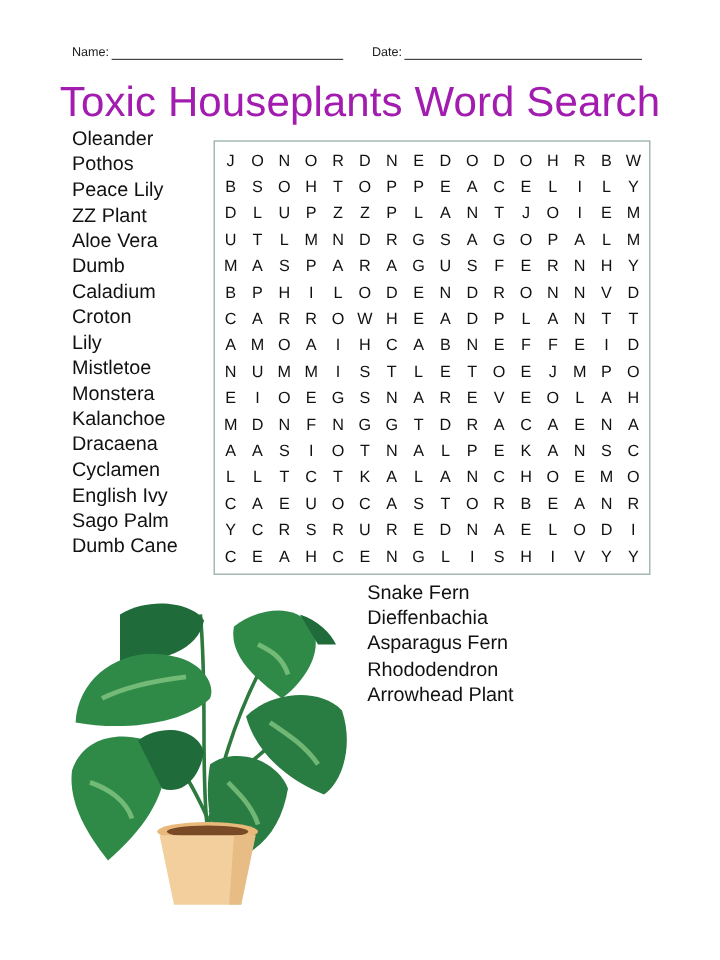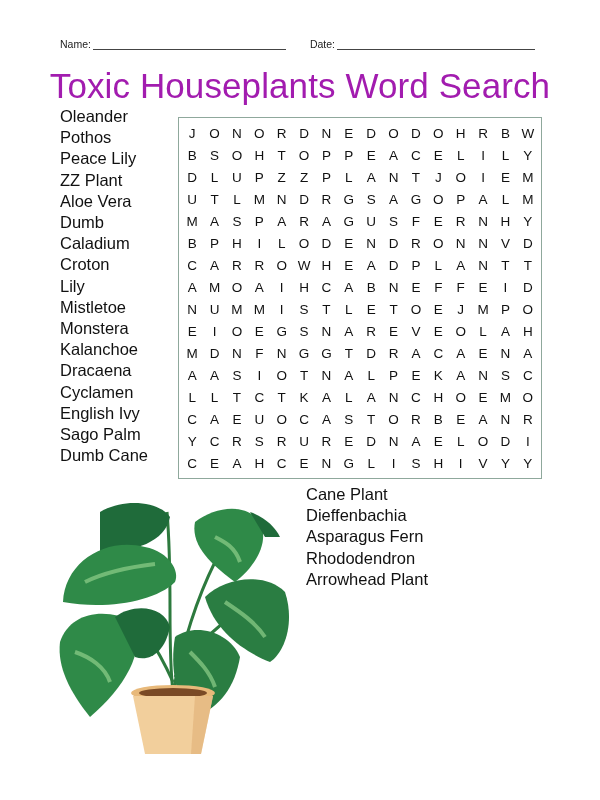--- a/index.html
+++ b/index.html
@@ -341,21 +341,21 @@
       <div class="cell">I</div>
       <div class="cell">S</div>
       <div class="cell">H</div>
       <div class="cell">I</div>
       <div class="cell">V</div>
       <div class="cell">Y</div>
       <div class="cell">Y</div>
     </div>
 
   <div class="wordlist wordlist-right" id="wl-right">
-      <div>Cane Plant</div>
+      <div>Snake Fern</div>
       <div>Dieffenbachia</div>
       <div>Asparagus Fern</div>
       <div>Rhododendron</div>
       <div>Arrowhead Plant</div>
     </div>
 
   <svg class="plant" viewBox="0 0 245 268">
 
     <path d="M118 200 C112 150 118 90 112 20" stroke="#2d7a3e" stroke-width="3" fill="none"></path>
     <path d="M118 200 C128 150 140 110 160 70" stroke="#2d7a3e" stroke-width="3" fill="none"></path>

